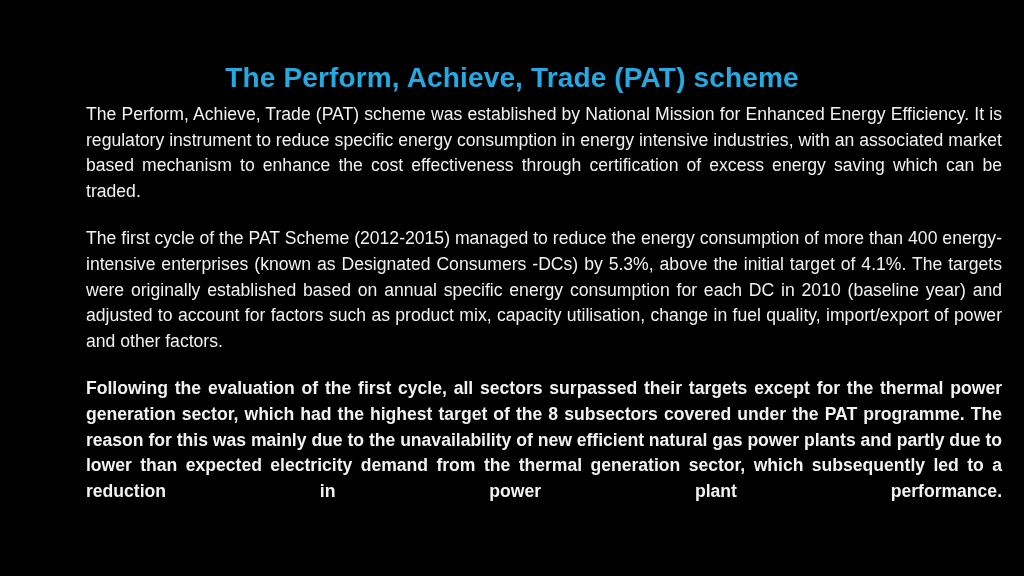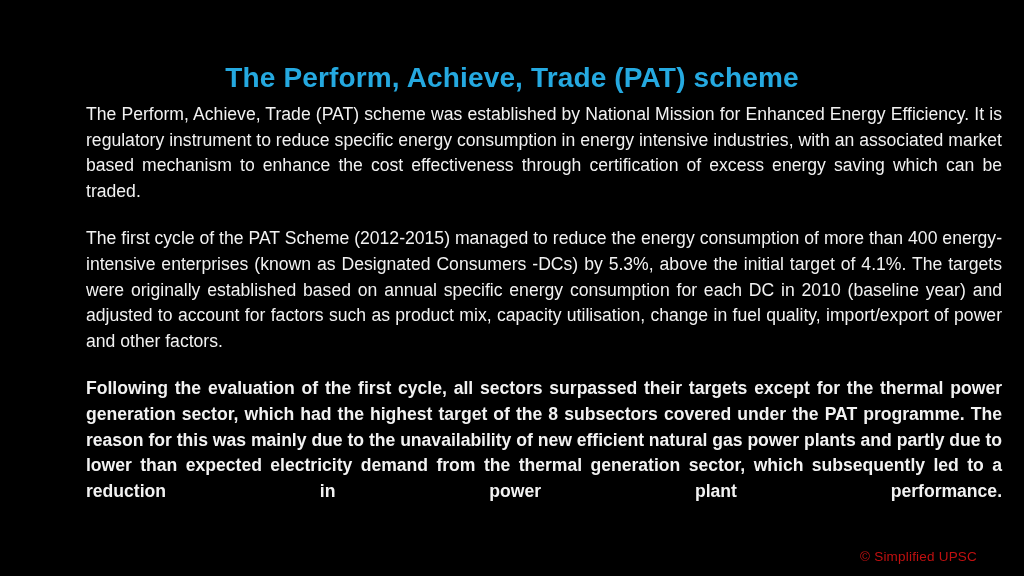--- a/index.html
+++ b/index.html
@@ -80,15 +80,14 @@
 <div class="slide">
 
   <h1 class="slide-title">The Perform, Achieve, Trade (PAT) scheme</h1>
 
   <div class="body-block">
     <p class="para">The Perform, Achieve, Trade (PAT) scheme was established by National Mission for Enhanced Energy Efficiency. It is regulatory instrument to reduce specific energy consumption in energy intensive industries, with an associated market based mechanism to enhance the cost effectiveness through certification of excess energy saving which can be traded.</p>
     <p class="para">The first cycle of the PAT Scheme (2012-2015) managed to reduce the energy consumption of more than 400 energy-intensive enterprises (known as Designated Consumers -DCs) by 5.3%, above the initial target of 4.1%. The targets were originally established based on annual specific energy consumption for each DC in 2010 (baseline year) and adjusted to account for factors such as product mix, capacity utilisation, change in fuel quality, import/export of power and other factors.</p>
     <p class="para stretch-last">Following the evaluation of the first cycle, all sectors surpassed their targets except for the thermal power generation sector, which had the highest target of the 8 subsectors covered under the PAT programme. The reason for this was mainly due to the unavailability of new efficient natural gas power plants and partly due to lower than expected electricity demand from the thermal generation sector, which subsequently led to a reduction in power plant performance.</p>
   </div>
 
-  <div class="footer-credit">© Simplified UPSC</div>
 
 </div>
 
 </body></html>

